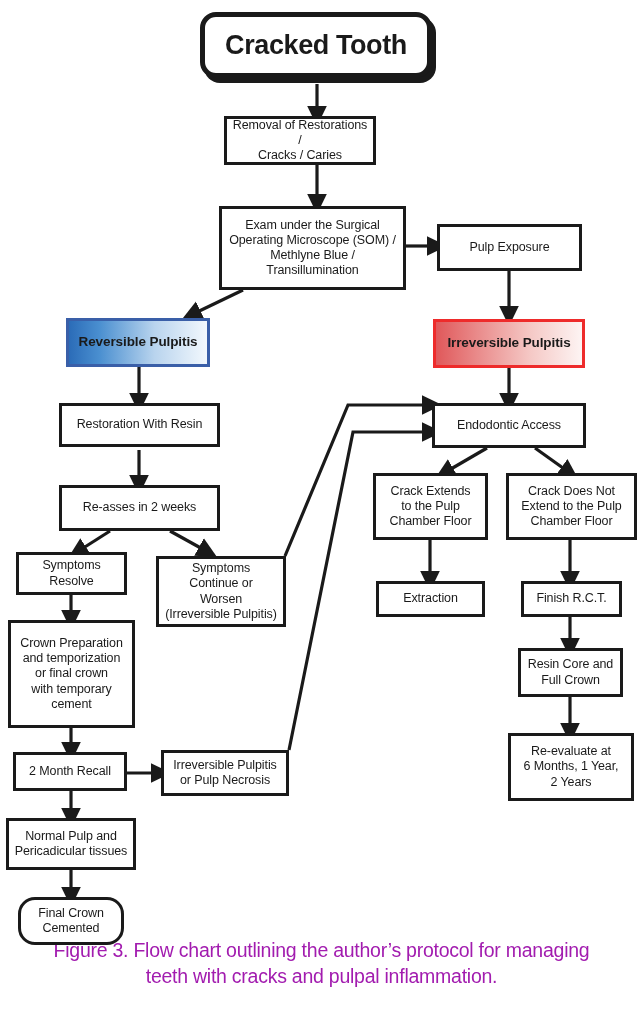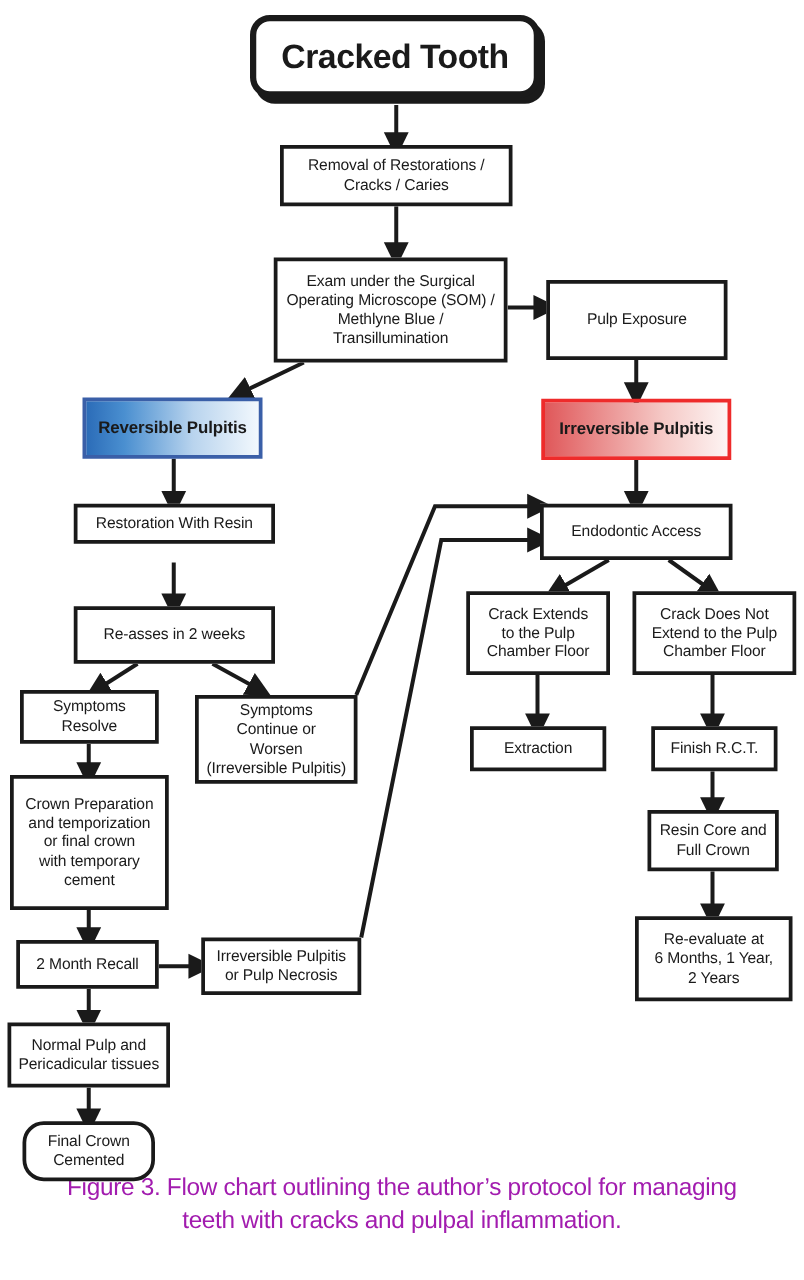--- a/index.html
+++ b/index.html
@@ -154,55 +154,55 @@
         <polyline points="289,750 353,432 432,432"></polyline>
       </g>
     </svg>
 
     <div class="node terminal" style="left:200px; top:12px; width:232px; height:66px;">
       <span class="txt">
           <span>Cracked Tooth</span>
         </span>
     </div>
 
-    <div class="node" style="left:224px; top:116px; width:186px; height:49px;">
+    <div class="node" style="left:224px; top:116px; width:152px; height:49px;">
       <span class="txt">
         <span>Removal of Restorations /</span>
         <span>Cracks / Caries</span>
       </span>
     </div>
 
     <div class="node" style="left:219px; top:206px; width:187px; height:84px;">
       <span class="txt">
         <span>Exam under the Surgical</span>
         <span>Operating Microscope (SOM) /</span>
         <span>Methlyne Blue /</span>
         <span>Transillumination</span>
       </span>
     </div>
 
-    <div class="node" style="left:437px; top:224px; width:145px; height:64px;">
+    <div class="node" style="left:437px; top:224px; width:145px; height:47px;">
       <span class="txt">
           <span>Pulp Exposure</span>
         </span>
     </div>
 
     <div class="node diagnosis grad-blue" style="left:66px; top:318px; width:144px; height:49px;">
       <span class="txt">
           <span>Reversible Pulpitis</span>
         </span>
     </div>
 
     <div class="node diagnosis grad-red" style="left:433px; top:319px; width:152px; height:49px;">
       <span class="txt">
           <span>Irreversible Pulpitis</span>
         </span>
     </div>
 
-    <div class="node" style="left:59px; top:403px; width:161px; height:32px;">
+    <div class="node" style="left:59px; top:403px; width:161px; height:44px;">
       <span class="txt">
           <span>Restoration With Resin</span>
         </span>
     </div>
 
     <div class="node" style="left:59px; top:485px; width:161px; height:46px;">
       <span class="txt">
           <span>Re-asses in 2 weeks</span>
         </span>
     </div>

